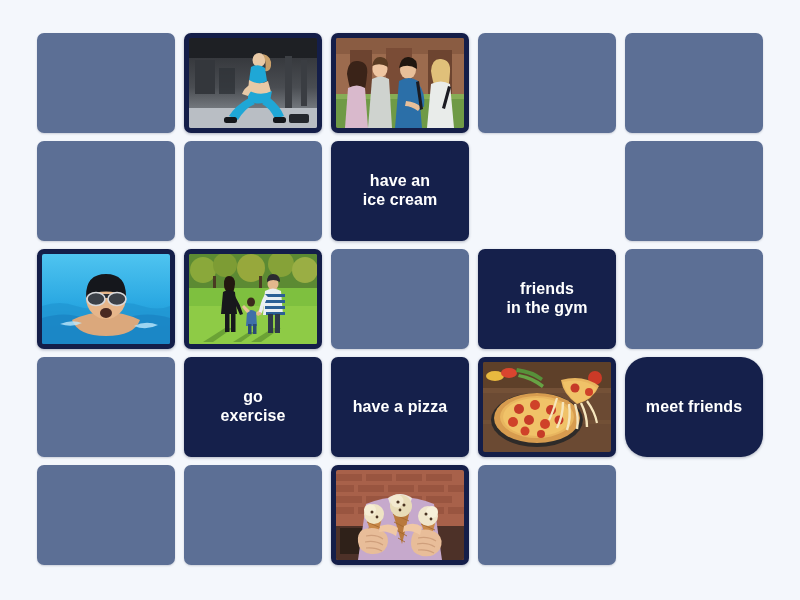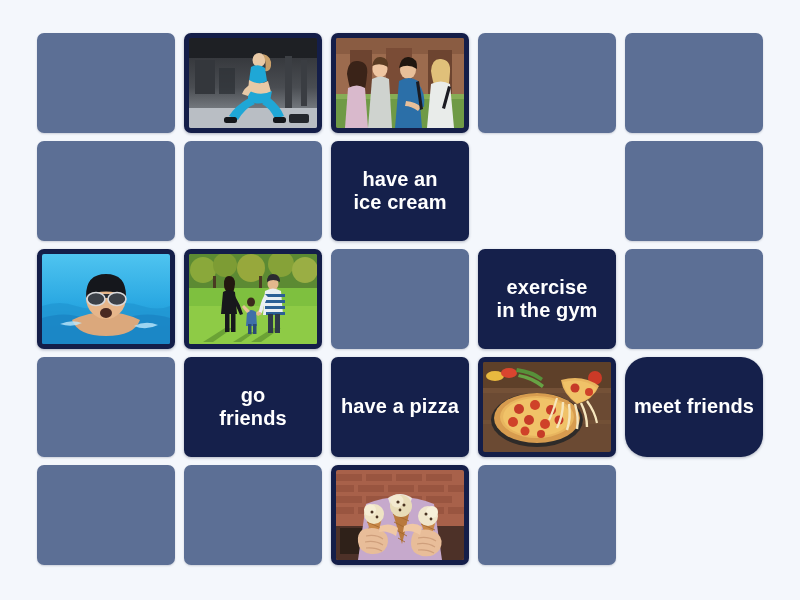--- a/index.html
+++ b/index.html
@@ -42,21 +42,21 @@
   .cell.word{
     background:#15204b;
     display:flex;
     align-items:center;
     justify-content:center;
     text-align:center;
     box-shadow:0 1px 3px rgba(15,25,55,.30);
   }
   .word-label{
     color:#ffffff;
-    font-size:20px;
+    font-size:16px;
     font-weight:bold;
     line-height:1.17;
     letter-spacing:.1px;
     padding:0 6px;
     white-space:pre-line;
   }
   
   .cell.pic{
     background:#141e49;
     padding:5px;
@@ -223,28 +223,28 @@
       <rect x="77" y="58" width="19" height="3" fill="#2b5f96"></rect>
       <rect x="79" y="60" width="5" height="19" fill="#2f3a49"></rect>
       <rect x="86" y="60" width="5" height="19" fill="#2f3a49"></rect>
       <path d="M76 40 q-5 9 -6 18 l3 1 q2 -10 6 -16z" fill="#e9eef2"></path>
       <path d="M71 58 l-4 2 l2 2 l4 -2z" fill="#e3b88d"></path>
     </svg>
         </div>
       </div>
       <div class="cell empty" style="grid-area: 3 / 3;"></div>
       <div class="cell word" style="grid-area: 3 / 4;">
-        <span class="word-label">exercise
+        <span class="word-label">friends
 in the gym</span>
       </div>
       <div class="cell empty" style="grid-area: 3 / 5;"></div>
       <div class="cell empty" style="grid-area: 4 / 1;"></div>
       <div class="cell word" style="grid-area: 4 / 2;">
         <span class="word-label">go
-friends</span>
+exercise</span>
       </div>
       <div class="cell word" style="grid-area: 4 / 3;">
         <span class="word-label">have a pizza</span>
       </div>
       <div class="cell pic" style="grid-area: 4 / 4;">
         <div class="photo">
     <svg viewBox="0 0 128 90" preserveAspectRatio="none">
       <rect width="128" height="90" fill="#6b4a33"></rect>
       <rect x="0" y="0" width="128" height="26" fill="#5e4029"></rect>
       <rect x="0" y="26" width="128" height="5" fill="#7a563a" opacity=".6"></rect>

